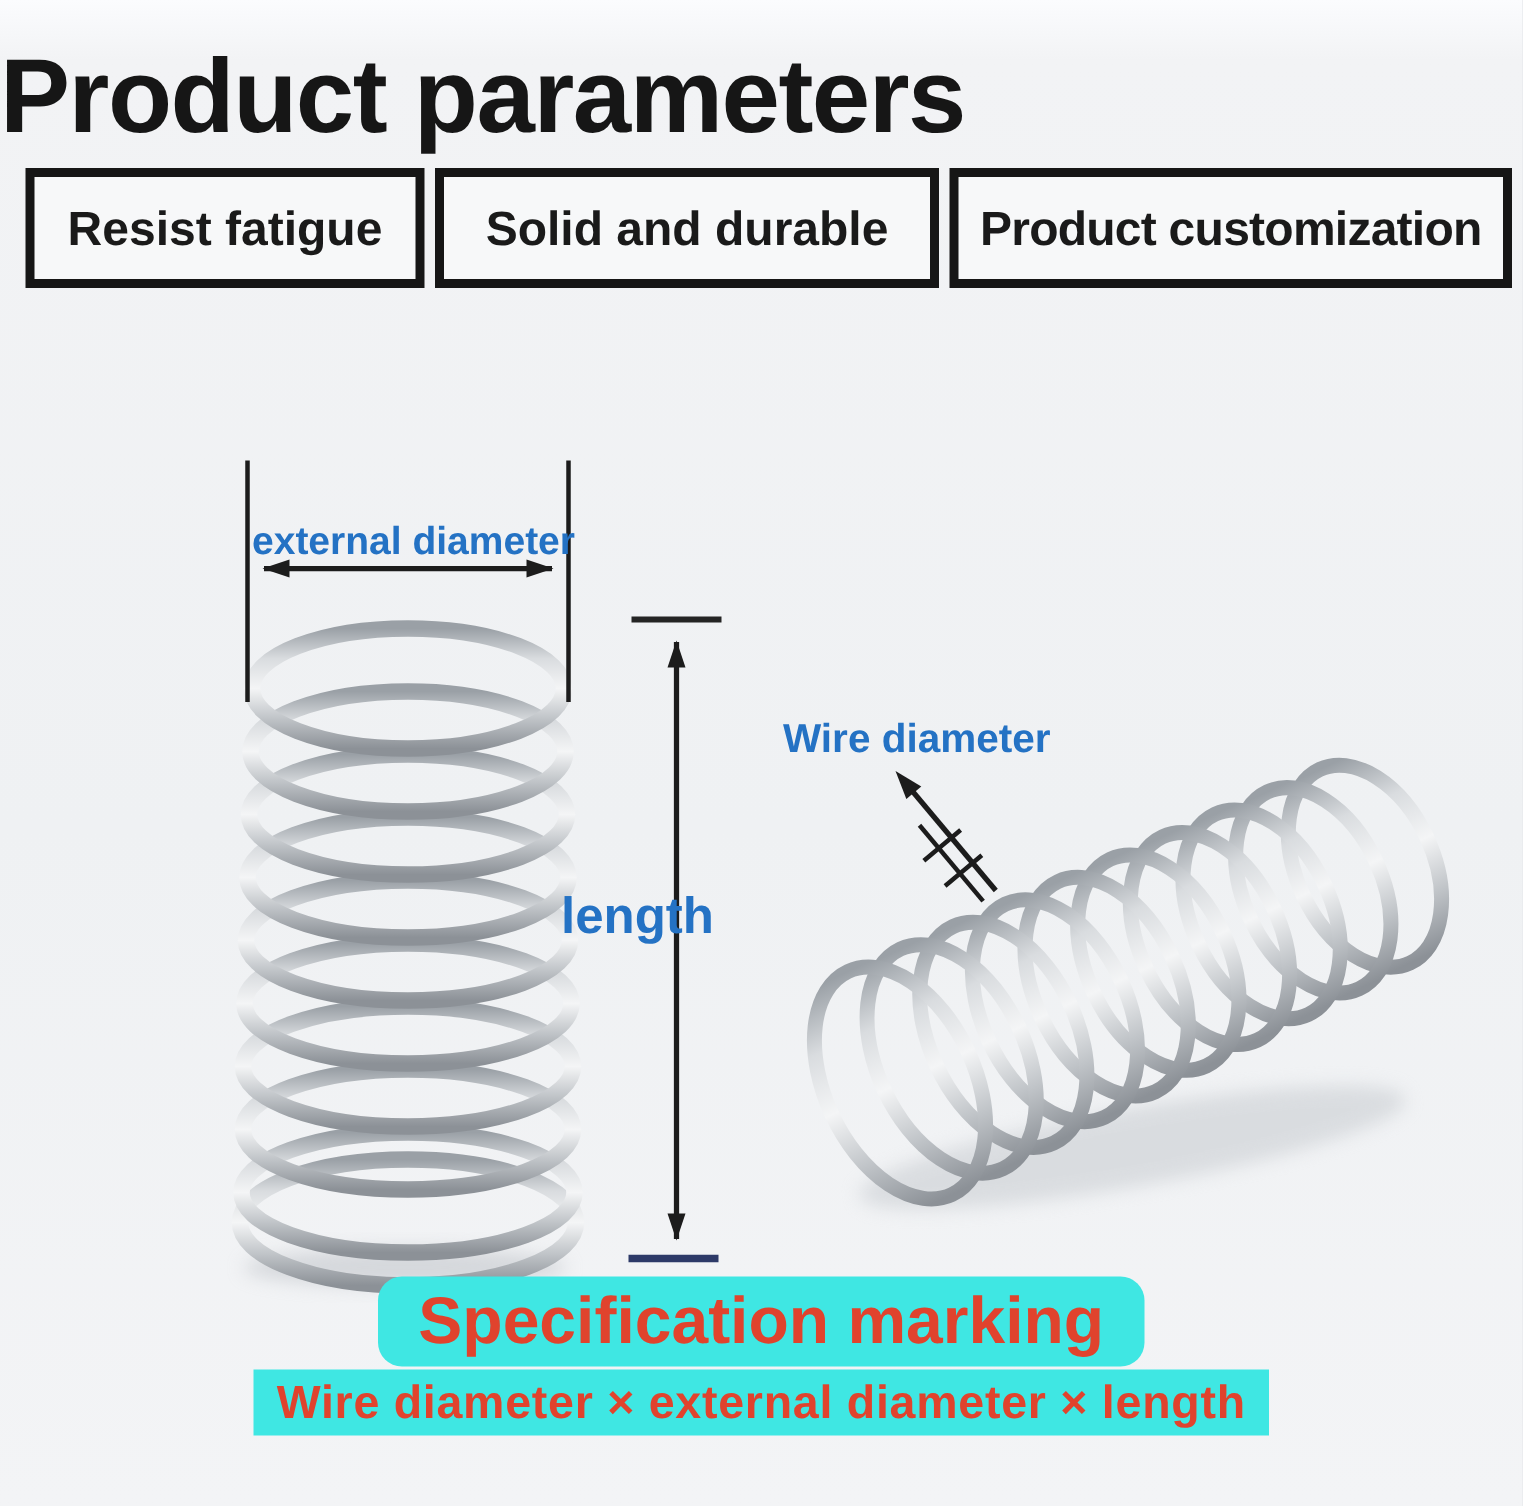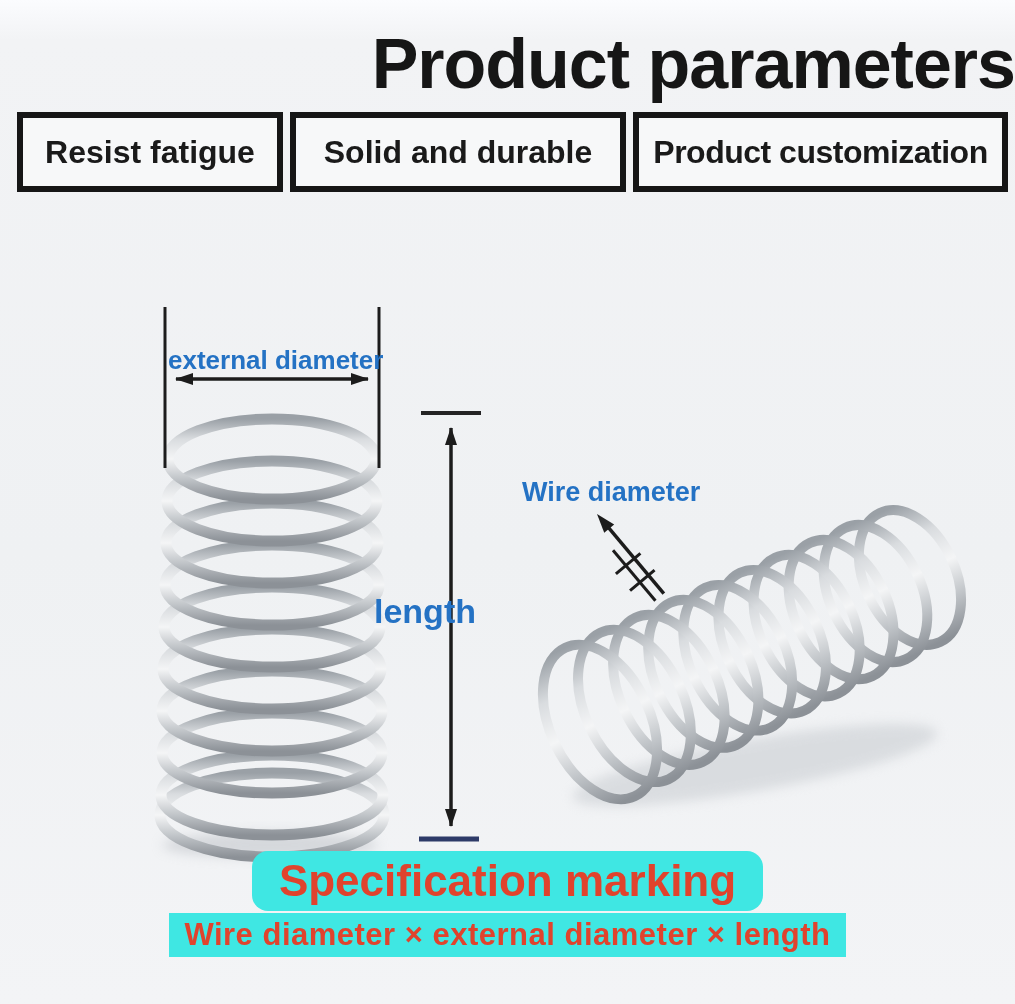--- a/index.html
+++ b/index.html
@@ -9,21 +9,21 @@
   }
   .canvas{
     position:relative;
     width:1015px;height:1004px;
     margin:0 auto;
     overflow:hidden;
     background:linear-gradient(180deg,#fbfcfe 0%,#f2f3f5 4%,#eff1f3 55%,#f3f4f6 100%);
   }
   .title{
     position:absolute;left:0;top:24px;width:100%;
-    margin:0;text-align:right;
+    margin:0;text-align:left;
     font-size:70px;font-weight:800;letter-spacing:-1px;
     color:var(--ink-black,#161616);
   }
   .boxes{
     position:absolute;left:17px;top:112px;
     display:flex;gap:7px;
   }
   .box{
     box-sizing:border-box;height:80px;
     border:6px solid var(--ink-black,#161616);

